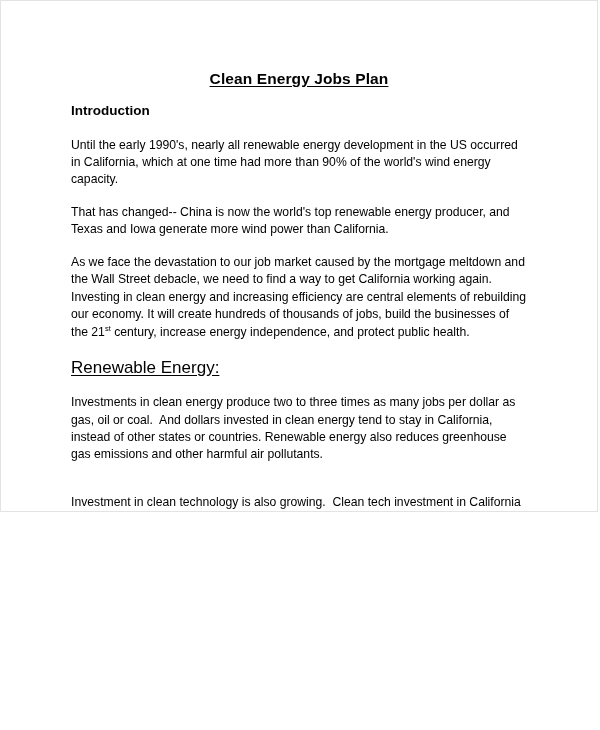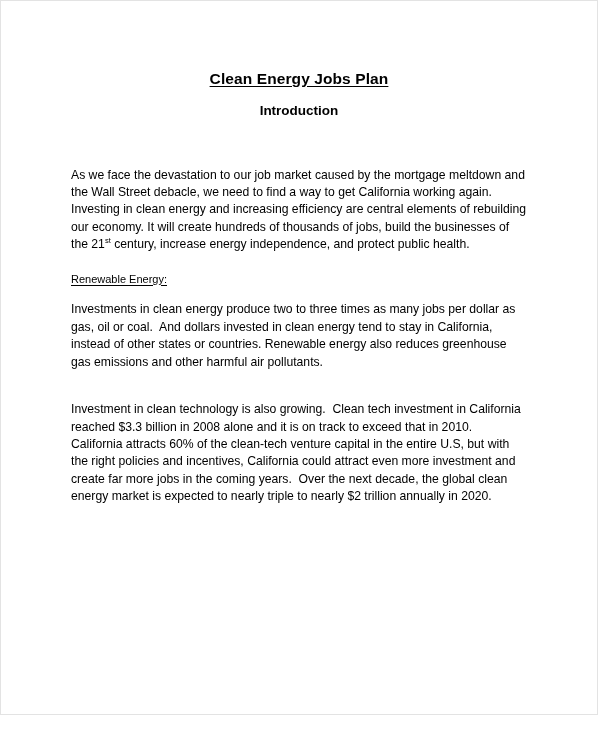--- a/index.html
+++ b/index.html
@@ -11,21 +11,21 @@
     width: 600px;
     height: 730px;
     font-family: "Liberation Sans", sans-serif;
     color: #000000;
     overflow: hidden;
   }
 
   #page {
     position: relative;
     width: 598px;
-    height: 715px;
+    height: 512px;
     margin: 0;
     background: #ffffff;
     border: 1px solid #e3e3e3;
     box-sizing: border-box;
     overflow: hidden;
   }
 
   #doc-body {
     position: absolute;
     left: 70px;
@@ -40,27 +40,27 @@
     text-decoration: underline;
     text-underline-offset: 2px;
     letter-spacing: 0.1px;
     margin: 0 0 14px 0;
     line-height: 1.25;
   }
 
   .section-heading-centered {
     font-size: 13.5px;
     font-weight: bold;
-    text-align: center;
+    text-align: left;
     margin: 0 0 1px 0;
     line-height: 1.35;
   }
 
   .section-heading-underlined {
-    font-size: 11px;
+    font-size: 17px;
     font-weight: normal;
     text-align: left;
     text-decoration: underline;
     text-underline-offset: 1.5px;
     margin: 0;
     line-height: 1.42;
   }
 
   p.para {
     font-size: 12.2px;
@@ -90,23 +90,25 @@
 <div id="page">
   <div id="doc-body">
 
     <h1 class="doc-title">Clean Energy Jobs Plan</h1>
 
     <h2 class="section-heading-centered">Introduction</h2>
 
 
     <div class="spacer"></div>
 
+    <p class="para">Until the early 1990's, nearly all renewable energy development in the US occurred in California, which at one time had more than 90% of the world's wind energy capacity.</p>
 
     <div class="spacer"></div>
 
+    <p class="para">That has changed-- China is now the world's top renewable energy producer, and Texas and Iowa generate more wind power than California.</p>
 
     <div class="spacer"></div>
 
     <p class="para"><span>As we face the devastation to our job market caused by the mortgage meltdown and the Wall Street debacle, we need to find a way to get California working again.  Investing in clean energy and increasing efficiency are central elements of rebuilding our economy. It will create hundreds of thousands of jobs, build the businesses of the 21</span><sup>st</sup><span> century, increase energy independence, and protect public health.</span></p>
 
     <div class="spacer"></div>
 
     <div>
       <span class="section-heading-underlined">Renewable Energy:</span>
     </div>

